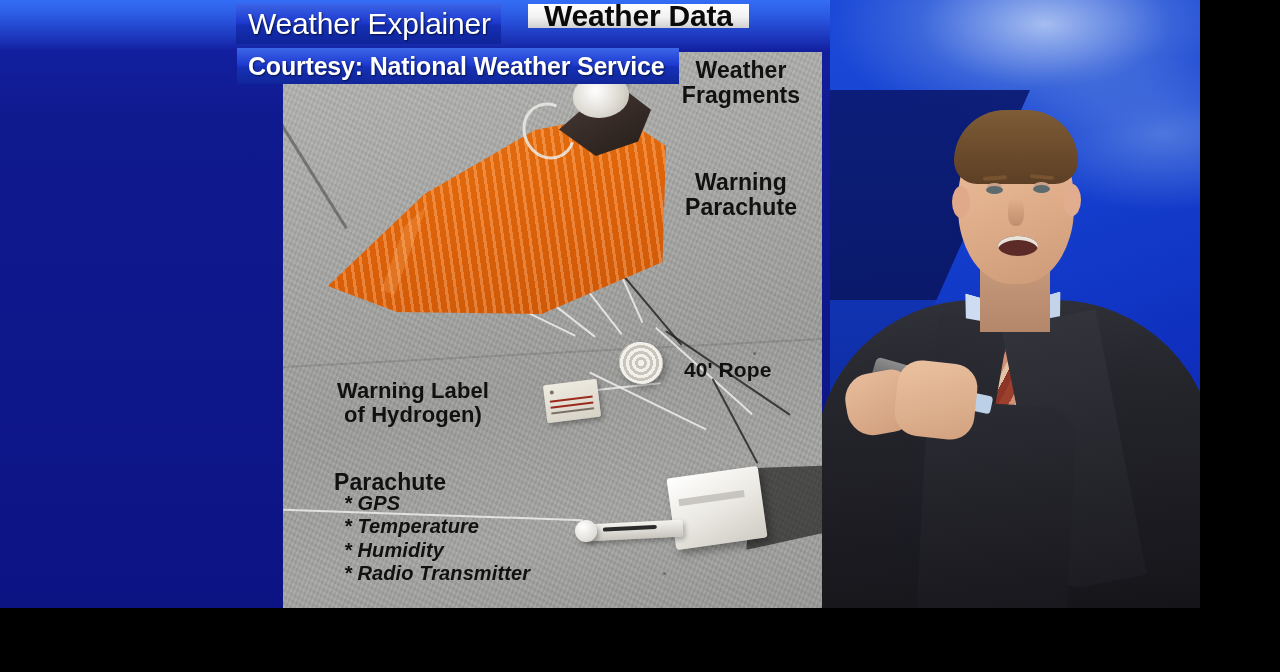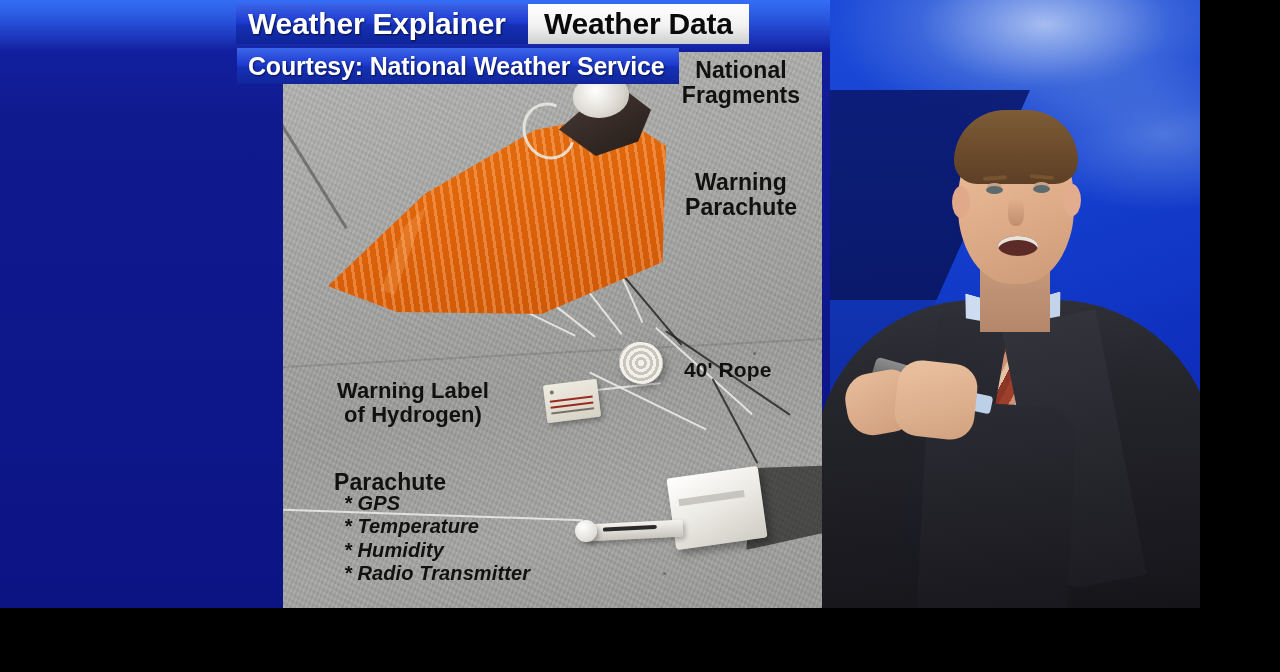--- a/index.html
+++ b/index.html
@@ -281,28 +281,28 @@
   .lbl-fragments{ left:671px; top:58px; font-size:23px; text-align:center; width:140px;}
   .lbl-parachute{ left:671px; top:170px; font-size:23px; text-align:center; width:140px;}
   .lbl-rope{ left:684px; top:328px; font-size:21px;margin-top:31px;}
   .lbl-warning{ left:318px; top:379px; font-size:22px; text-align:center; width:190px;}
   .lbl-sonde-title{ left:334px; top:470px; font-size:23px;}
   .lbl-sonde-list{ left:344px; top:492px; font-size:20px; line-height:1.17;font-style:italic;}
 
   
   .bar-title{
     position:absolute; left:236px; top:4px; height:40px;
-    padding:0 24px 0 12px;
+    padding:0 10px 0 12px;
     display:flex; align-items:center;
     background:linear-gradient(180deg,#3b63e6 0%, #1c38cf 48%, #1530b6 52%, #0f2499 100%);
-    color:#fff; font-size:30px; font-weight:bold; letter-spacing:-.2px;
+    color:#fff; font-size:30px; font-weight:normal; letter-spacing:-.2px;
     text-shadow:1px 1px 2px rgba(0,0,0,.65);
   }
   .bar-topic{
-    position:absolute; left:528px; top:4px; height:40px;
+    position:absolute; left:528px; top:4px; height:24px;
     padding:0 16px; display:flex; align-items:center;
     background:linear-gradient(180deg,#ffffff 0%, #f2f2f2 55%, #cfcfcf 100%);
     color:#0a0a0a; font-size:30px; font-weight:bold; letter-spacing:-.2px;
   }
   .bar-courtesy{
     position:absolute; left:237px; top:48px; height:36px;
     padding:0 14px 0 11px; display:flex; align-items:center;
     background:linear-gradient(180deg,#3c66e8 0%, #1d39d0 48%, #1631b8 52%, #102699 100%);
     color:#fff; font-size:25px; font-weight:bold; letter-spacing:-.2px;
     text-shadow:1px 1px 2px rgba(0,0,0,.6);
@@ -384,21 +384,21 @@
       <div class="coil"></div>
       <div class="tag"></div>
 
       <div class="sonde-shadow"></div>
       <div class="sonde-box"></div>
       <div class="sonde-boom"></div>
       <div class="sonde-bulb"></div>
     </div>
 
     <div class="lbl lbl-fragments">
-      <div>National</div>
+      <div>Weather</div>
       <div>Fragments</div>
     </div>
     <div class="lbl lbl-parachute">
       <div>Warning</div>
       <div>Parachute</div>
     </div>
     <div class="lbl lbl-rope">40' Rope</div>
     <div class="lbl lbl-warning">
       <div>Warning Label</div>
       <div>of Hydrogen)</div>

